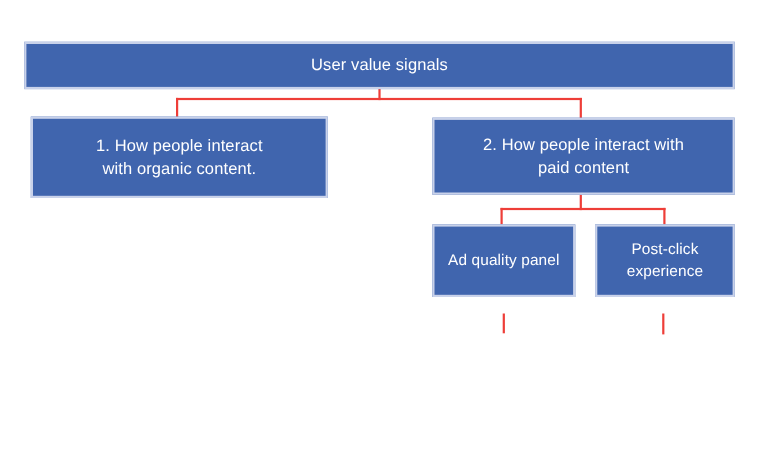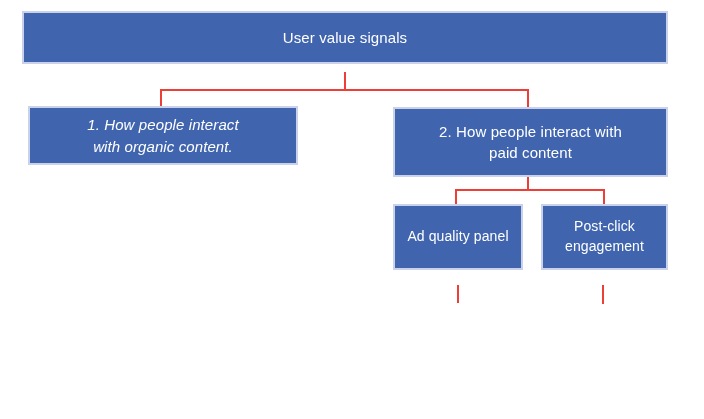--- a/index.html
+++ b/index.html
@@ -50,28 +50,28 @@
   <div class="connector" style="left:527px; top:89px; width:2px; height:19px;"></div>
 
   <div class="connector" style="left:527px; top:177px; width:2px; height:14px;"></div>
   <div class="connector" style="left:455px; top:189px; width:150px; height:2px;"></div>
   <div class="connector" style="left:455px; top:189px; width:2px; height:15px;"></div>
   <div class="connector" style="left:603px; top:189px; width:2px; height:15px;"></div>
 
   <div class="connector" style="left:457px; top:285px; width:2px; height:18px;"></div>
   <div class="connector" style="left:602px; top:285px; width:2px; height:19px;"></div>
 
-  <div class="node lg" style="left:22px; top:11px; width:646px; height:53px;">User value signals</div>
+  <div class="node lg" style="left:22px; top:38px; width:646px; height:43px;">User value signals</div>
 
-  <div class="node lg" style="left:28px; top:106px; width:270px; height:59px;font-style:italic;">1. How people interact
+  <div class="node lg" style="left:28px; top:106px; width:270px; height:74px;">1. How people interact
 with organic content.</div>
 
   <div class="node lg" style="left:393px; top:107px; width:275px; height:70px;">2. How people interact with
 paid content</div>
 
   <div class="node sm" style="left:393px; top:204px; width:130px; height:66px;">Ad quality panel</div>
 
   <div class="node sm" style="left:541px; top:204px; width:127px; height:66px;">Post-click
-engagement</div>
+experience</div>
 
 
 
 </div>
 
 </body></html>

